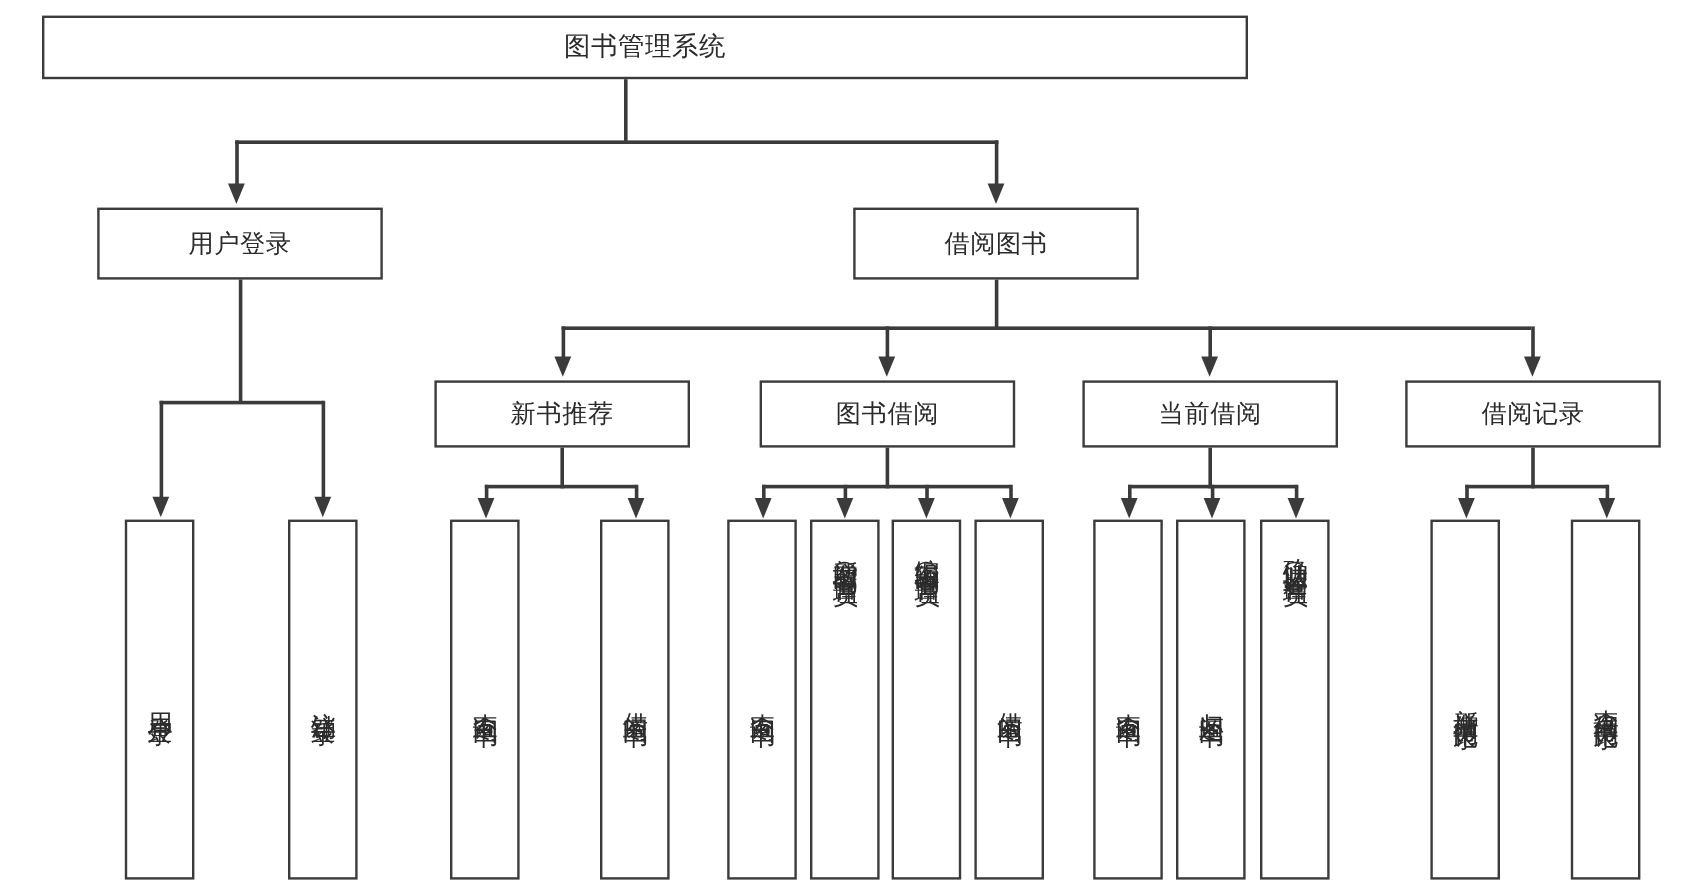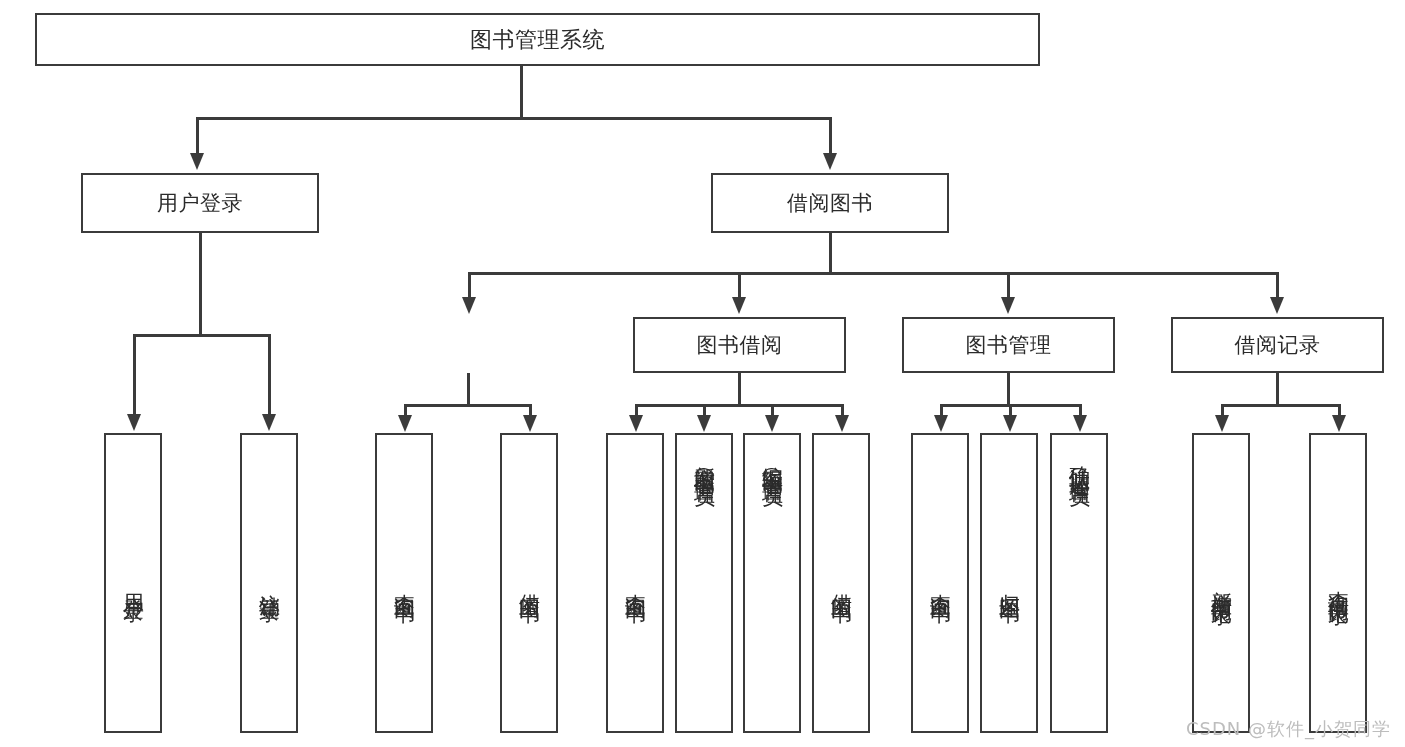--- a/index.html
+++ b/index.html
@@ -115,27 +115,30 @@
 
   <div class="vline" style="left:738px;top:272px;height:28px;"></div>
   <div class="arrow" style="left:732px;top:297px;"></div>
 
   <div class="vline" style="left:1007px;top:272px;height:28px;"></div>
   <div class="arrow" style="left:1001px;top:297px;"></div>
 
   <div class="vline" style="left:1276px;top:272px;height:28px;"></div>
   <div class="arrow" style="left:1270px;top:297px;"></div>
 
+  <div class="node horiz" style="left:362px;top:317px;width:213px;height:56px;">
+    <span class="label">新书推荐</span>
+  </div>
 
   <div class="node horiz" style="left:633px;top:317px;width:213px;height:56px;">
     <span class="label">图书借阅</span>
   </div>
 
   <div class="node horiz" style="left:902px;top:317px;width:213px;height:56px;">
-    <span class="label">图书管理</span>
+    <span class="label">当前借阅</span>
   </div>
 
   <div class="node horiz" style="left:1171px;top:317px;width:213px;height:56px;align-items:center;">
     <span class="label">借阅记录</span>
   </div>
 
   <div class="vline" style="left:467px;top:373px;height:34px;"></div>
   <div class="hline" style="left:404px;top:404px;width:127px;"></div>
   <div class="vline" style="left:404px;top:404px;height:15px;"></div>
   <div class="arrow" style="left:398px;top:415px;"></div>
@@ -206,15 +209,14 @@
     <span class="label">确认归还（管理员）</span>
   </div>
 
   <div class="node vert centered" style="left:1192px;top:433px;width:58px;height:300px;">
     <span class="label">新增借阅记录</span>
   </div>
   <div class="node vert centered" style="left:1309px;top:433px;width:58px;height:300px;">
     <span class="label">查询借阅记录</span>
   </div>
 
-  <div id="watermark">CSDN @软件_小贺同学</div>
 
 </div>
 
 </body></html>

